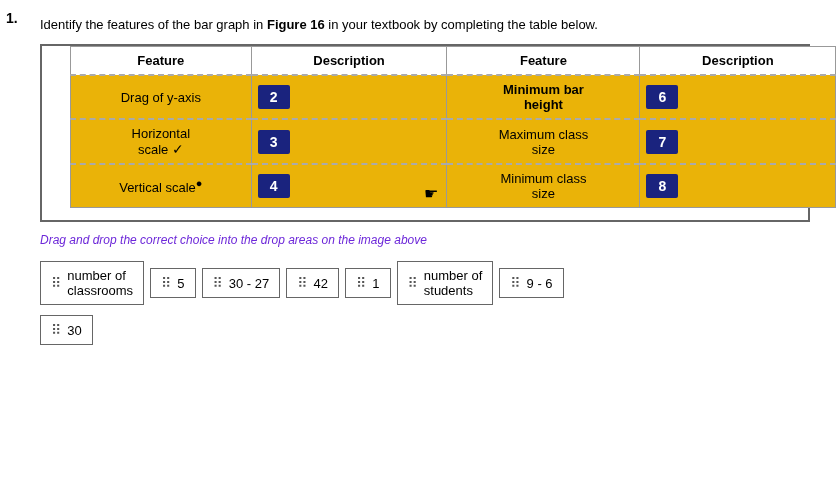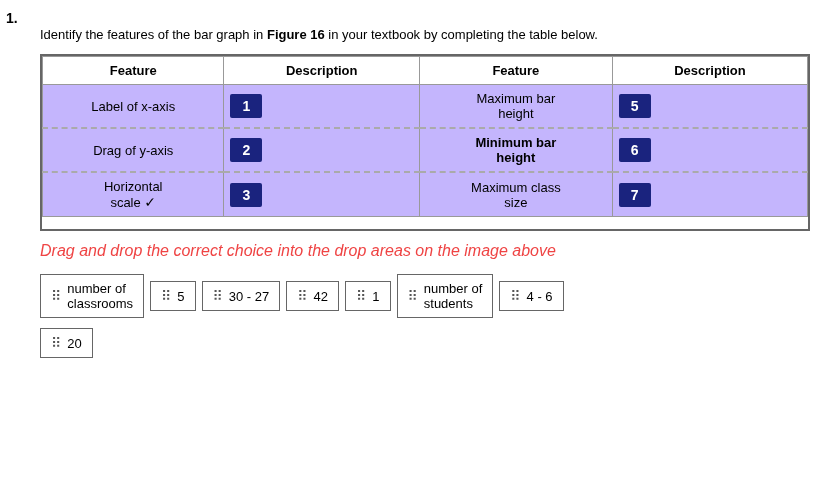--- a/index.html
+++ b/index.html
@@ -19,21 +19,21 @@
 
     .question-number {
       width: 40px;
       padding: 10px 6px;
       font-size: 14px;
       font-weight: bold;
     }
 
     .main-content {
       flex: 1;
-      padding: 26px 10px 10px 0;
+      padding: 16px 10px 10px 0;
     }
 
     .question-text {
       font-size: 13px;
       margin-bottom: 10px;
       line-height: 1.4;
     }
 
     .question-text strong {
       font-weight: bold;
@@ -70,24 +70,24 @@
       color: #fff;
       font-weight: bold;
       font-size: 14px;
       padding: 4px 10px;
       min-width: 32px;
       text-align: center;
       border-radius: 2px;
     }
 
     .drag-instruction {
-      font-size: 16px;
+      font-size: 12px;
       font-style: italic;
       margin-bottom: 10px;
-      color: #ef4444;
+      color: #6d28d9;
     }
 
     
     .drag-items-container {
       display: flex;
       flex-wrap: wrap;
       gap: 6px;
       align-items: center;
       padding: 4px 0;
     }
@@ -122,21 +122,22 @@
 
     .table-wrapper {
       border: 2px solid #666;
       display: inline-block;
       width: 98%;
     }
 
     .feature-table {
       width: 100%;
       border-collapse: collapse;
-      background: #c4b5fd;
+      background: #eab308;
+      margin-left: 28px;
     }
 
     
     .checkmark {
       font-size: 14px;
       color: #000;
     }
 
     
     .cursor-icon {
@@ -179,30 +180,20 @@
         <thead>
           <tr>
             <th>Feature</th>
             <th>Description</th>
             <th>Feature</th>
             <th>Description</th>
           </tr>
         </thead>
         <tbody>
 
-          <tr>
-            <td class="feature-cell">Label of x-axis</td>
-            <td class="desc-cell">
-              <span class="drop-box">1</span>
-            </td>
-            <td class="feature-cell">Maximum bar<br>height</td>
-            <td class="desc-cell">
-              <span class="drop-box">5</span>
-            </td>
-          </tr>
 
           <tr class="row-divider" style="border-top: 2px dashed #aaa;">
             <td class="feature-cell" style="border-top: 2px dashed #aaa;">Drag of y-axis</td>
             <td class="desc-cell" style="border-top: 2px dashed #aaa;">
               <span class="drop-box">2</span>
             </td>
             <td class="feature-cell" style="border-top: 2px dashed #aaa; font-weight: bold;">Minimum bar<br>height</td>
             <td class="desc-cell" style="border-top: 2px dashed #aaa;">
               <span class="drop-box">6</span>
             </td>
@@ -214,20 +205,33 @@
             </td>
             <td class="desc-cell" style="border-top: 2px dashed #aaa;">
               <span class="drop-box">3</span>
             </td>
             <td class="feature-cell" style="border-top: 2px dashed #aaa;">Maximum class<br>size</td>
             <td class="desc-cell" style="border-top: 2px dashed #aaa;">
               <span class="drop-box">7</span>
             </td>
           </tr>
 
+          <tr class="row-divider" style="border-top: 2px dashed #aaa;">
+            <td class="feature-cell" style="border-top: 2px dashed #aaa;">
+              Vertical scale<span style="font-size:11px; vertical-align:super;">●</span>
+            </td>
+            <td class="desc-cell" style="border-top: 2px dashed #aaa; position:relative;">
+              <span class="drop-box">4</span>
+              <span class="cursor-icon" style="position:absolute; right:8px; bottom:4px;">☛</span>
+            </td>
+            <td class="feature-cell" style="border-top: 2px dashed #aaa;">Minimum class<br>size</td>
+            <td class="desc-cell" style="border-top: 2px dashed #aaa;">
+              <span class="drop-box">8</span>
+            </td>
+          </tr>
         </tbody>
       </table>
     </div>
 
     
     <p class="drag-instruction" style="margin-top:8px;">
       <span>Drag and drop the correct choice into the drop areas on the image above</span>
     </p>
 
     
@@ -258,26 +262,26 @@
         <span>1</span>
       </div>
 
       <div class="drag-item drag-item-wide">
         <span class="drag-item-icon">⠿</span>
         <span>number of<br>students</span>
       </div>
 
       <div class="drag-item">
         <span class="drag-item-icon">⠿</span>
-        <span>4 - 6</span>
+        <span>9 - 6</span>
       </div>
     </div>
 
     
     <div class="second-row-items">
       <div class="drag-item">
         <span class="drag-item-icon">⠿</span>
-        <span>20</span>
+        <span>30</span>
       </div>
     </div>
 
   </div>
 </div>
 
 </body></html>

